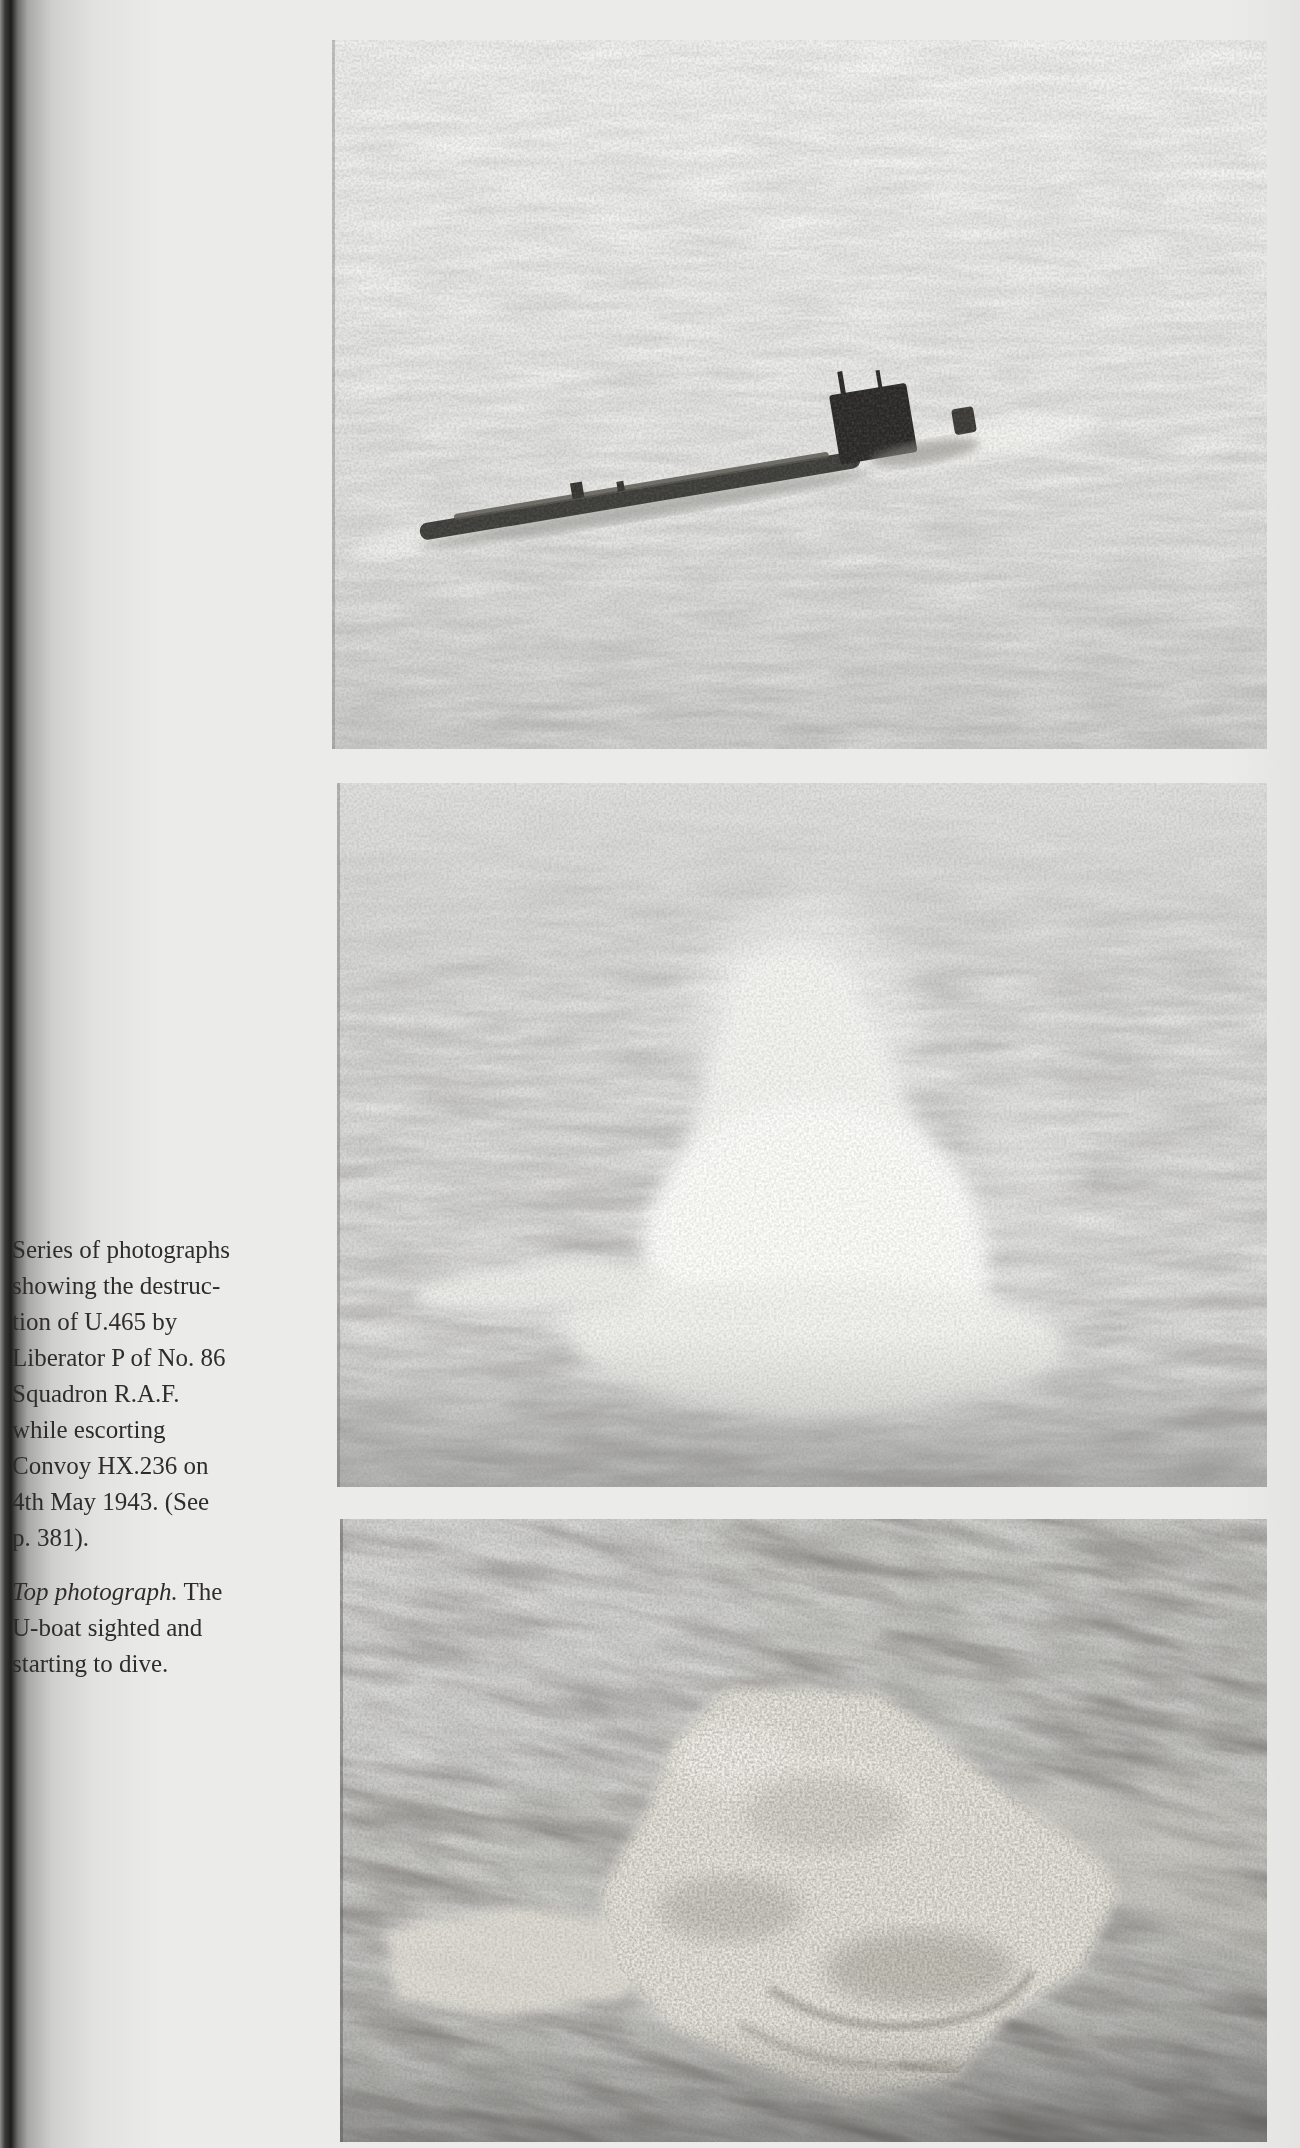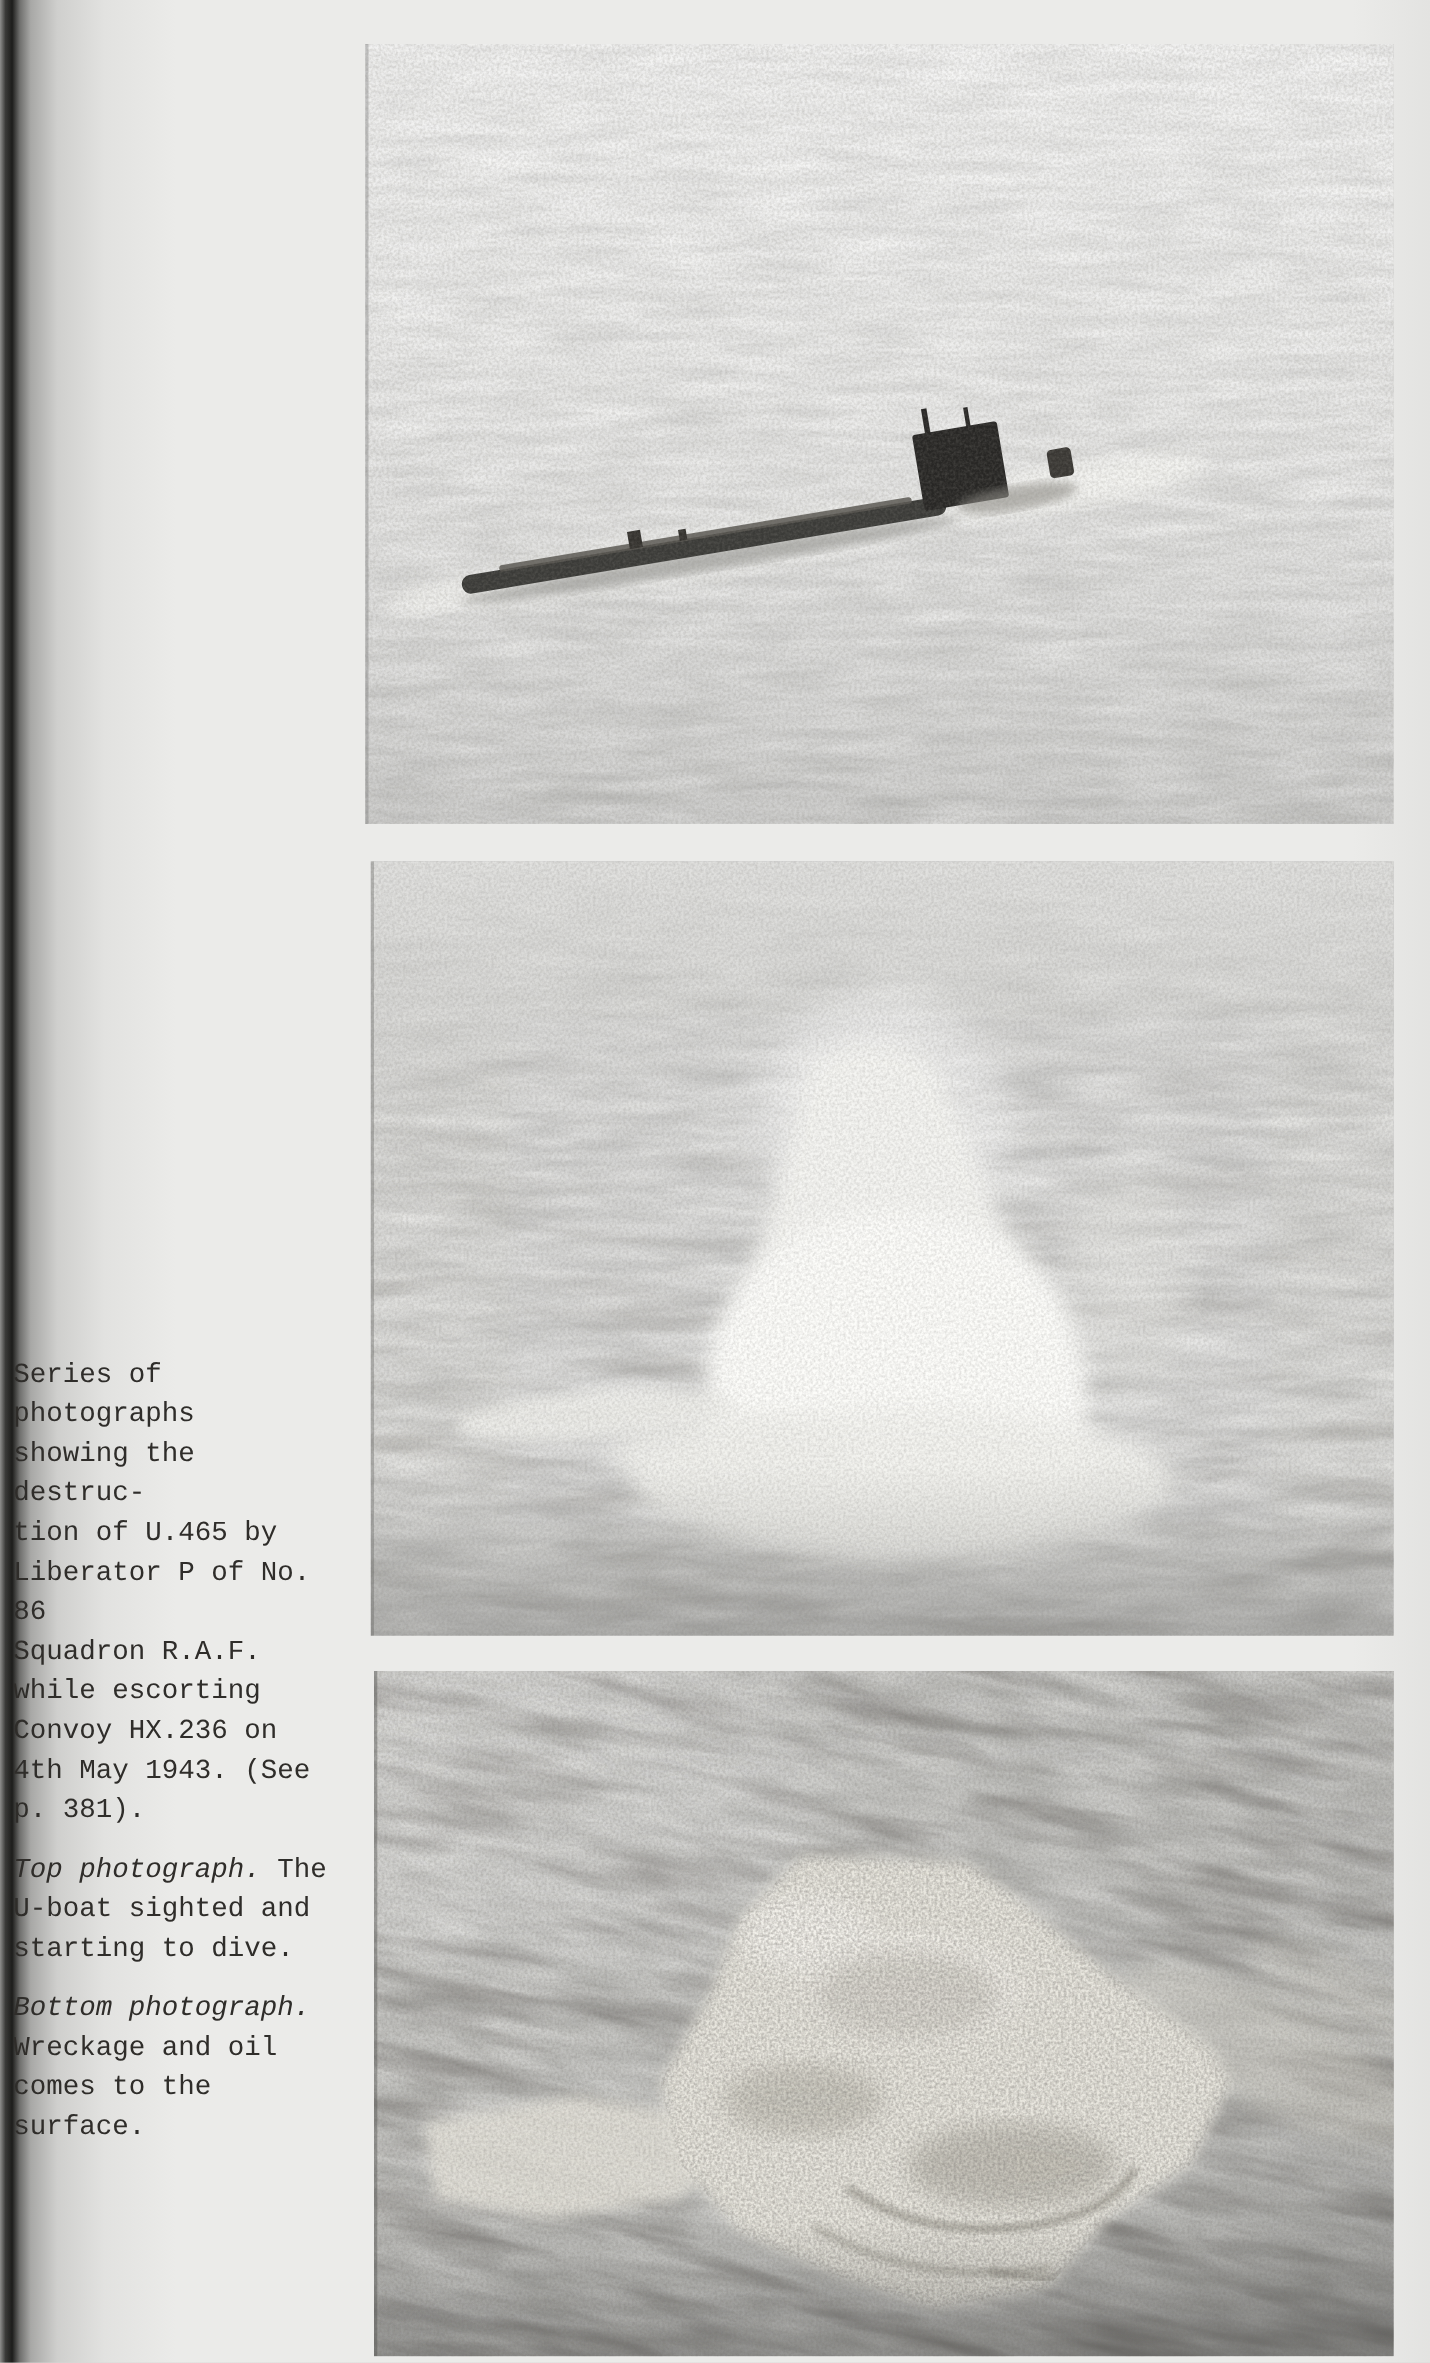--- a/index.html
+++ b/index.html
@@ -1,18 +1,18 @@
 <!DOCTYPE html>
 <html><head>
 <meta charset="utf-8">
 <style>
   html,body{margin:0;padding:0;background:#d8d8d6;}
   .page{
     position:relative;width:1300px;height:2148px;overflow:hidden;
-    font-family:Liberation Mono, monospace;
+    font-family:Liberation Serif, serif;
     background:linear-gradient(90deg,
       #8f8f8d 0px,#3a3a38 5px,#1d1d1b 11px,#6f6f6d 18px,
       #a8a8a6 28px,#cfcfcd 52px,#e2e2e0 95px,#ebebe9 160px,
       #ebebe9 1230px,#e3e3e1 1300px);
   }
   .photo{position:absolute;margin:0;padding:0;line-height:0;}
   .photo svg{display:block;}
   .photo1{left:332px;top:40px;}
   .photo2{left:337px;top:783px;}
   .photo3{left:340px;top:1519px;}
@@ -257,18 +257,15 @@
 tion of U.465 by
 Liberator P of No. 86
 Squadron R.A.F.
 while escorting
 Convoy HX.236 on
 4th May 1943. (See
 p. 381).</p>
     <p><em>Top photograph.</em><span> The
 U-boat sighted and
 starting to dive.</span></p>
-    <p><em>Bottom photograph.</em><span>
-Wreckage and oil
-comes to the surface.</span></p>
   </div>
 
 </div>
 
 </body></html>

